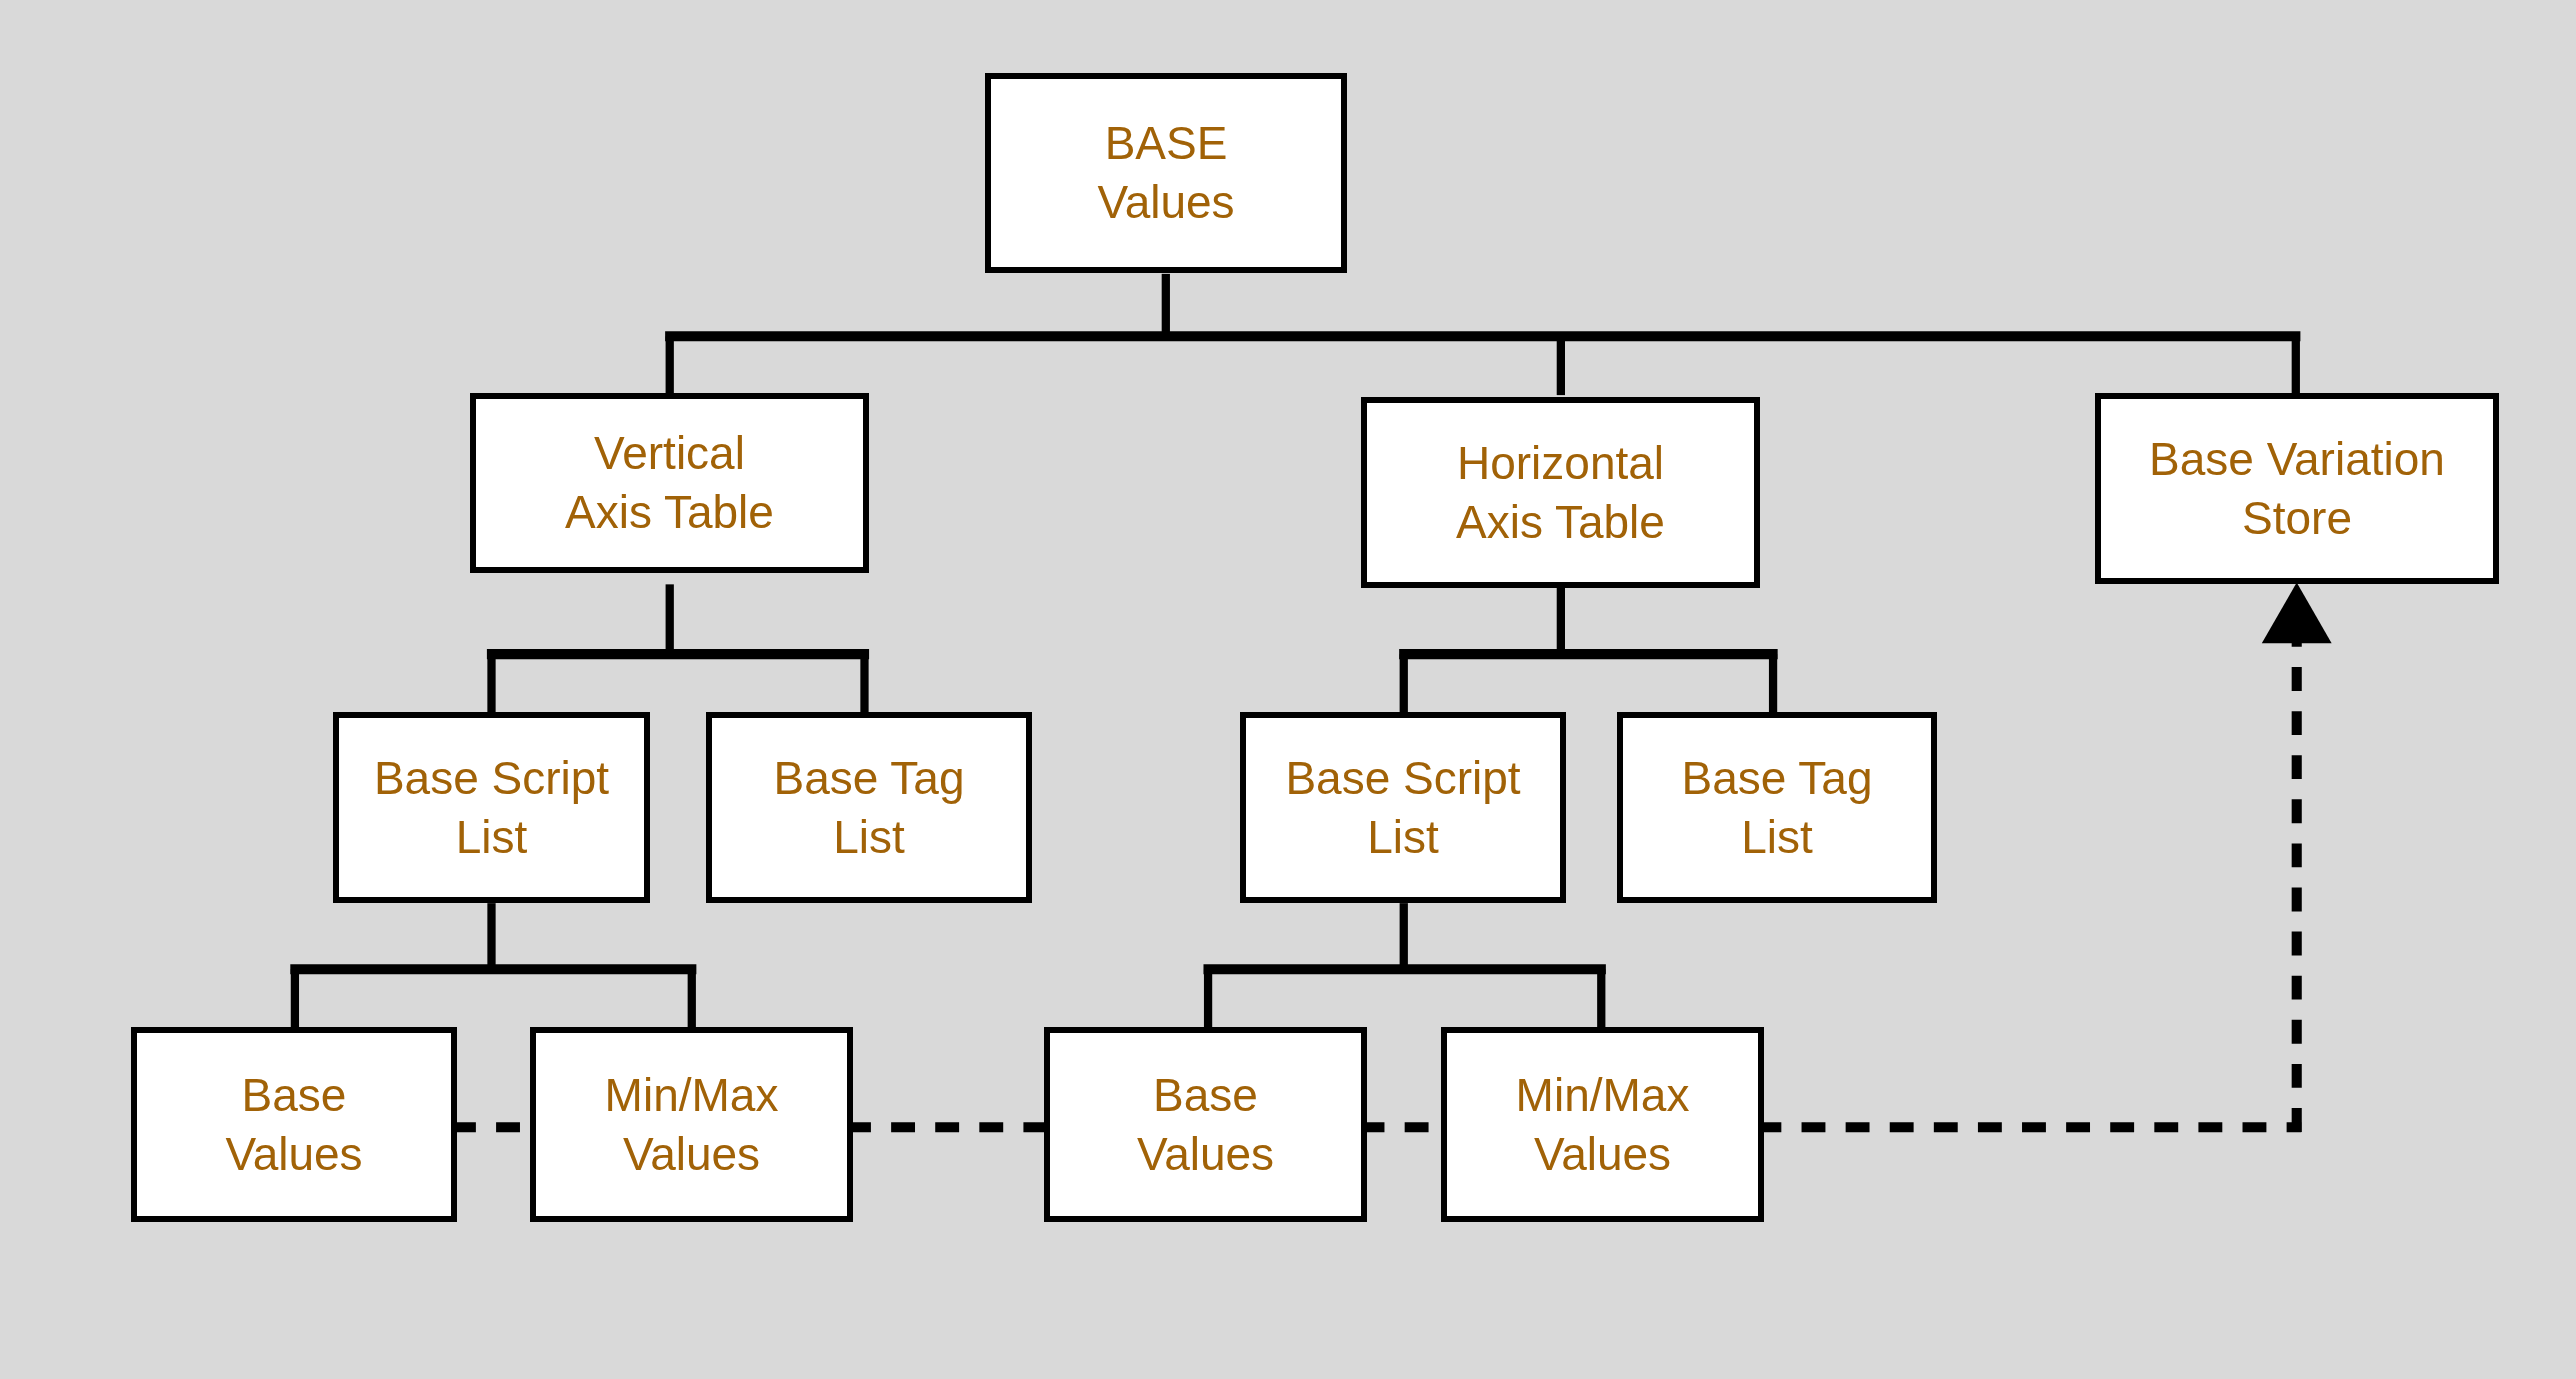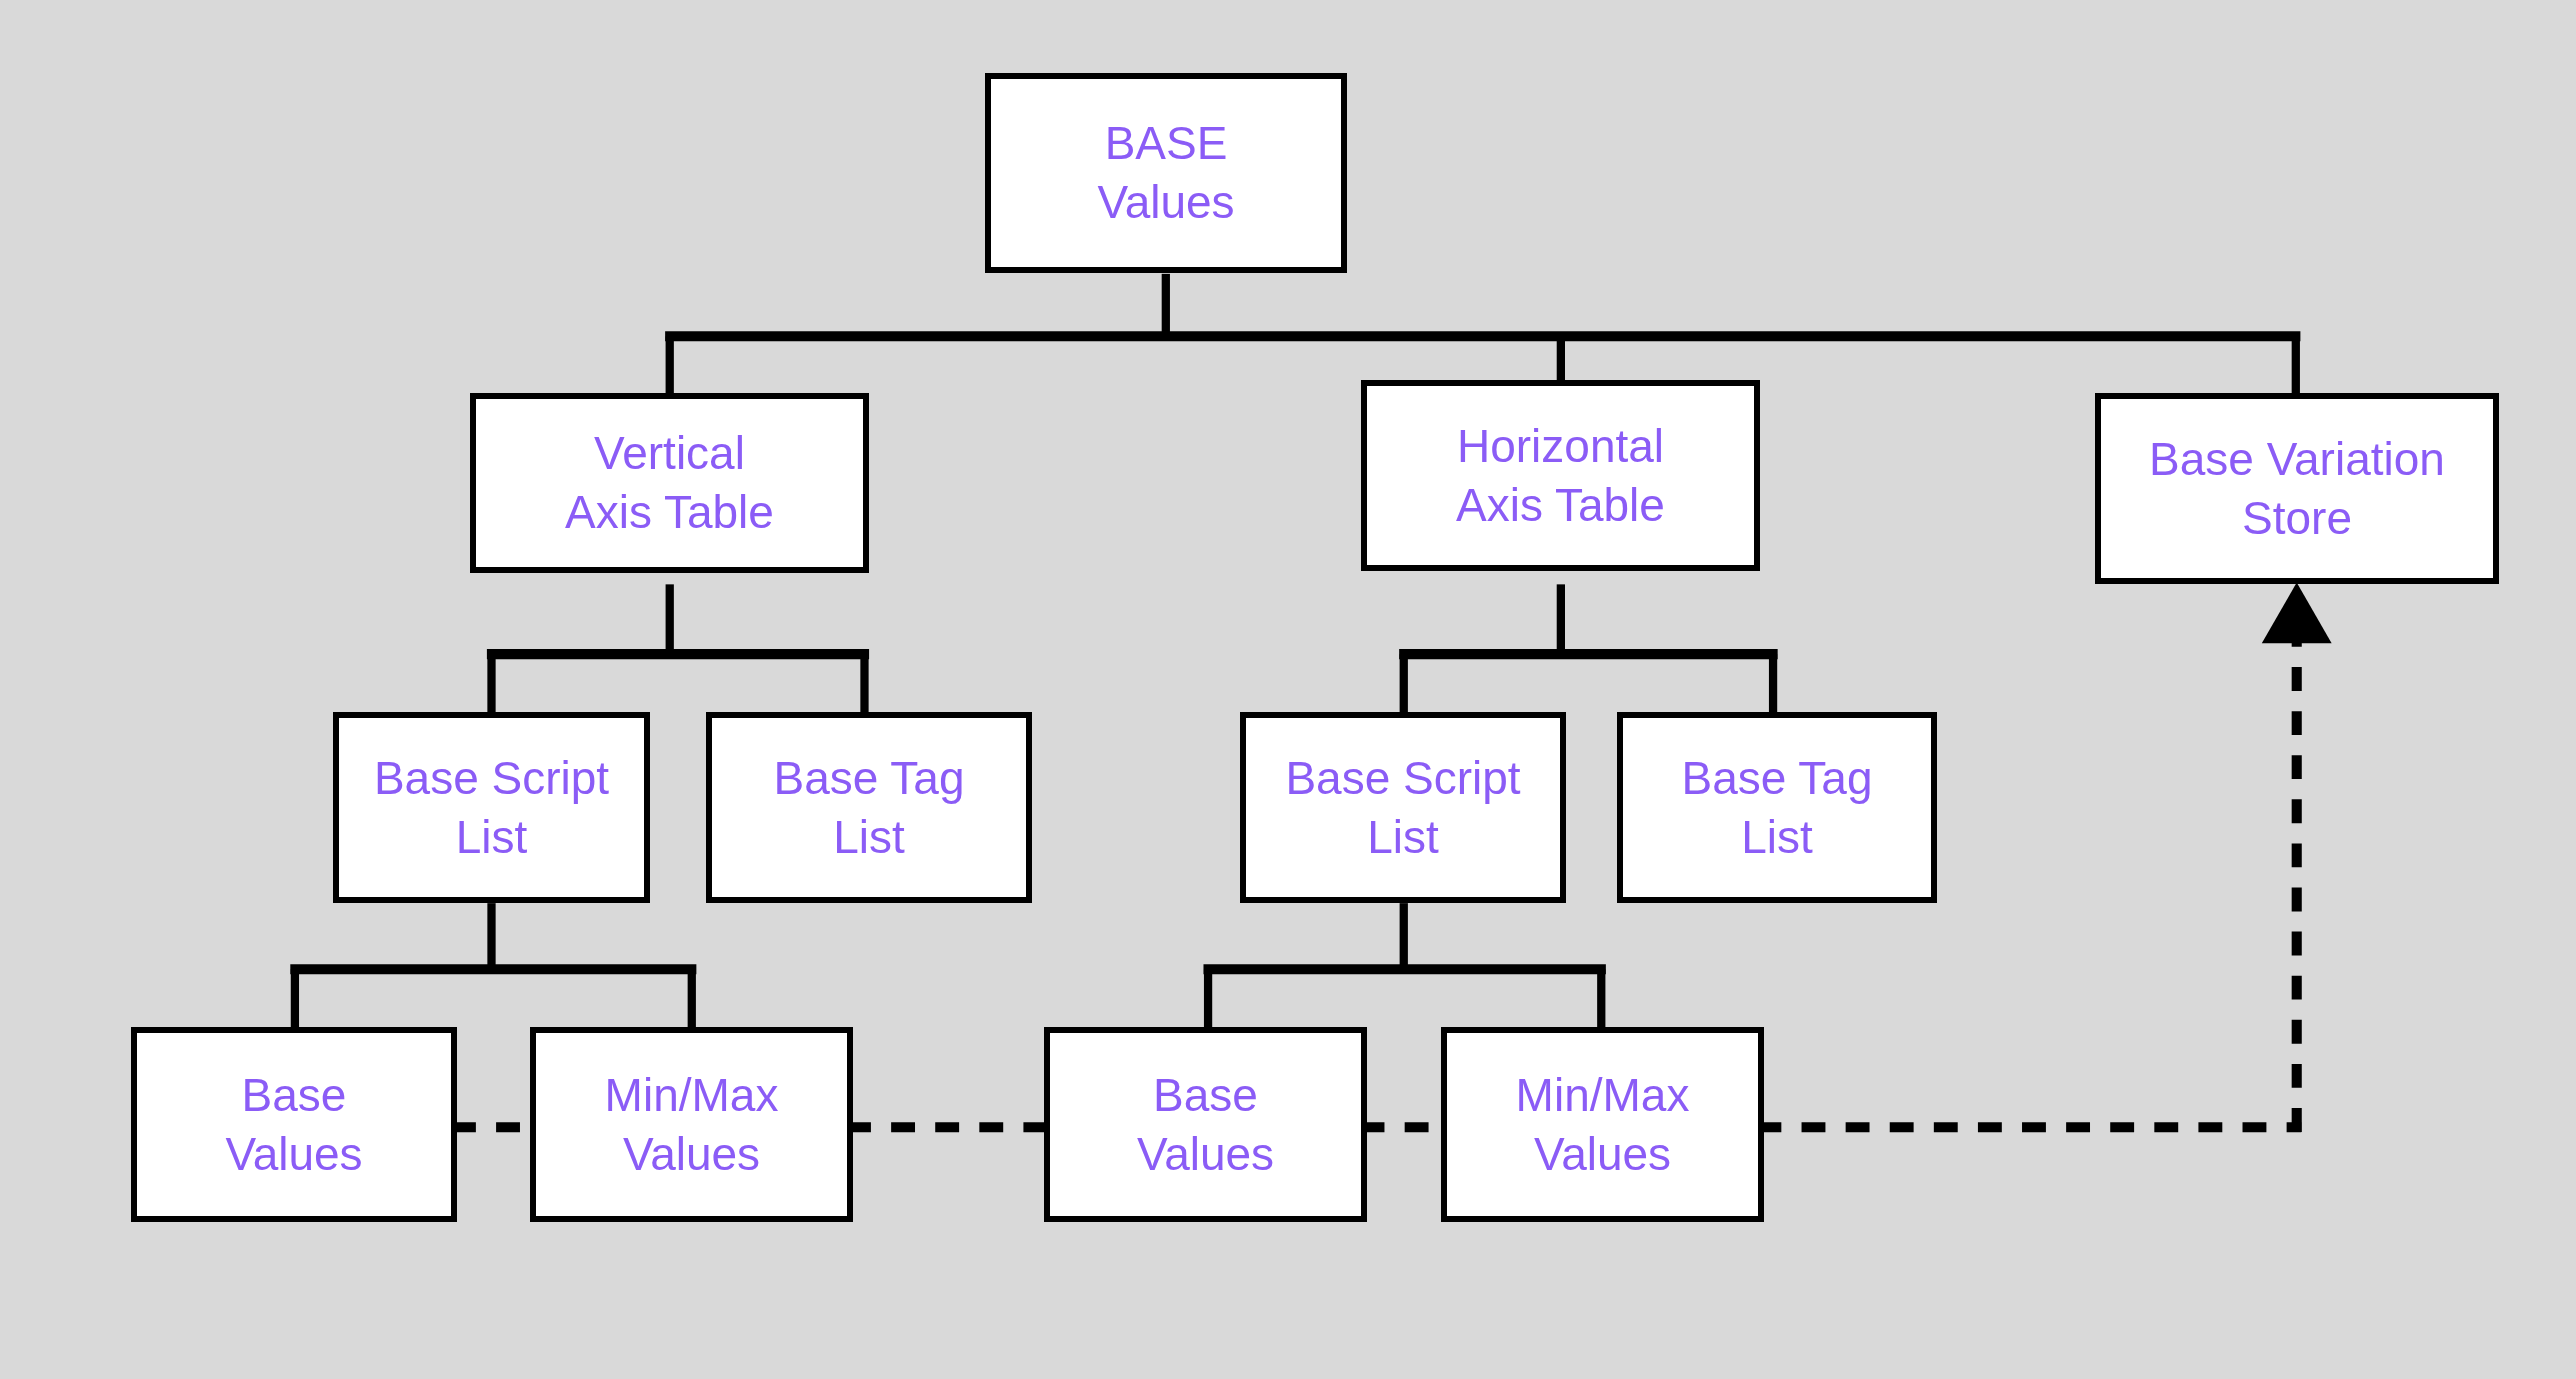--- a/index.html
+++ b/index.html
@@ -28,21 +28,21 @@
     background: #ffffff;
     border: 6.4px solid #000000;
     box-sizing: border-box;
     display: flex;
     flex-direction: column;
     align-items: center;
     justify-content: center;
     z-index: 5;
   }
   .node-line {
-    color: #8b5cf6;
+    color: #a16207;
     font-size: 46px;
     line-height: 1.28;
     white-space: nowrap;
     text-align: center;
     font-weight: 400;
   }
 </style>
 </head>
 <body>
 
@@ -93,21 +93,21 @@
   <div class="node-box" style="left:985px; top:73px; width:362px; height:200px;">
     <div class="node-line">BASE</div>
     <div class="node-line">Values</div>
   </div>
 
   <div class="node-box" style="left:470px; top:393px; width:399px; height:180px;">
     <div class="node-line">Vertical</div>
     <div class="node-line">Axis Table</div>
   </div>
 
-  <div class="node-box" style="left:1361px; top:380px; width:399px; height:191px;">
+  <div class="node-box" style="left:1361px; top:397px; width:399px; height:191px;">
     <div class="node-line">Horizontal</div>
     <div class="node-line">Axis Table</div>
   </div>
 
   <div class="node-box" style="left:2095px; top:393px; width:404px; height:191px;">
     <div class="node-line">Base Variation</div>
     <div class="node-line">Store</div>
   </div>
 
   <div class="node-box" style="left:333px; top:712px; width:317px; height:191px;">

